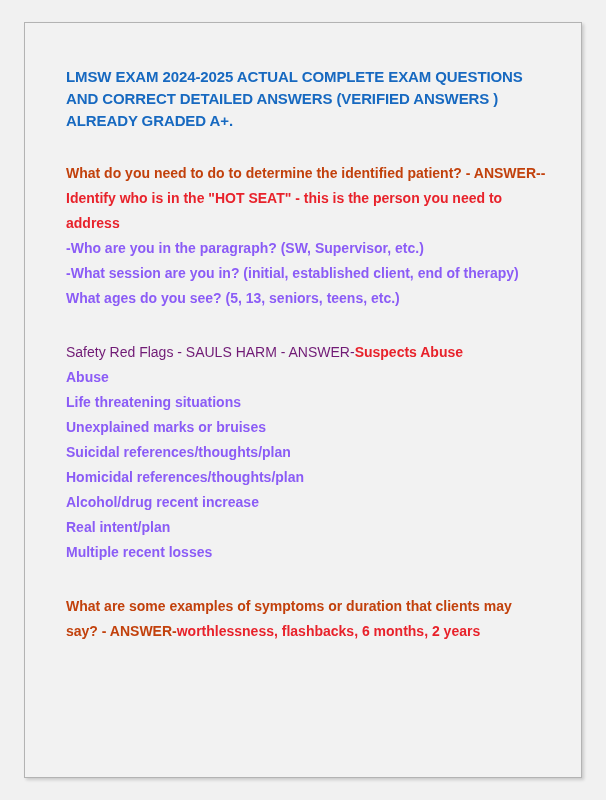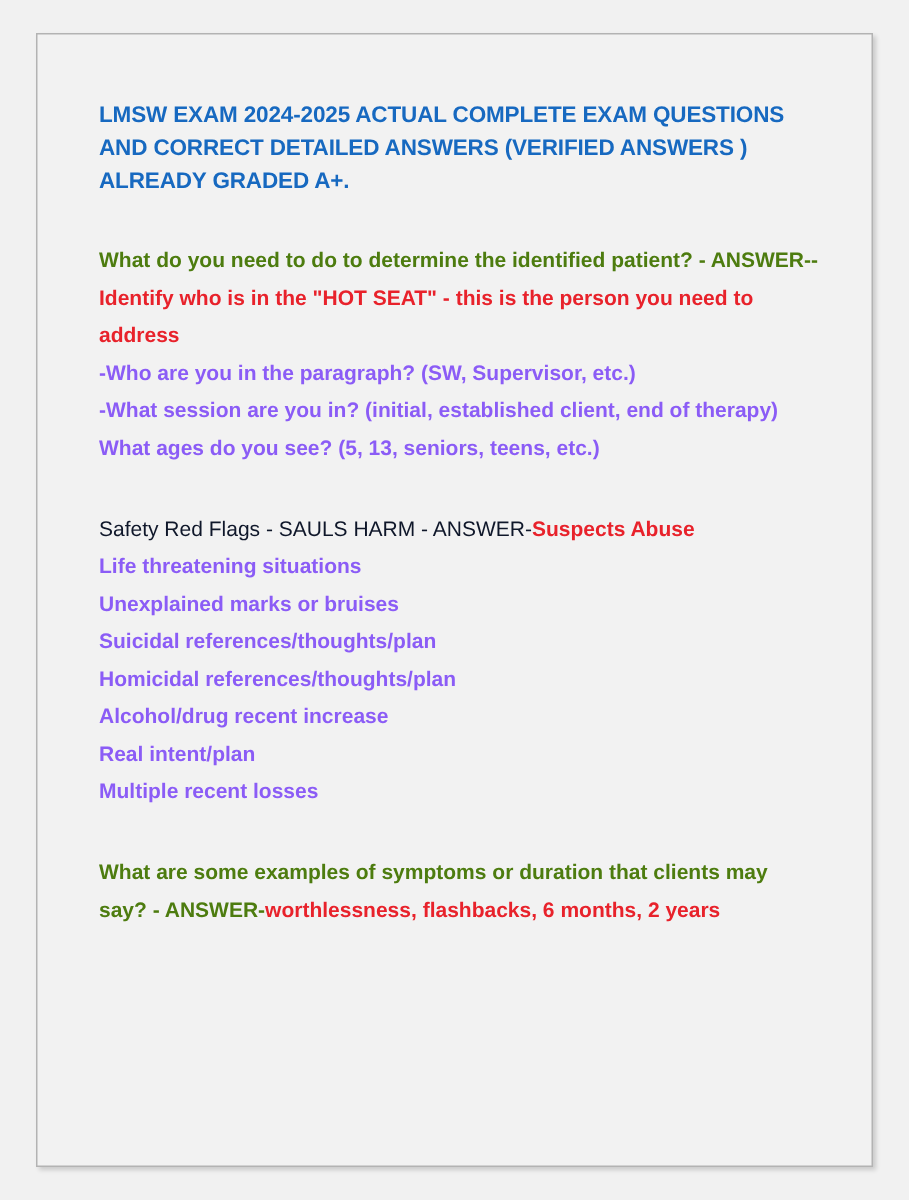--- a/index.html
+++ b/index.html
@@ -53,26 +53,26 @@
 
   .qa-block {
     margin-top: 29px;
     font-size: 14px;
     line-height: 25px;
     color: #1b1b1b;
   }
 
   .q-text {
     font-weight: bold;
-    color: #4d7c0f;
+    color: #c2410c;
   }
 
   .q-text-regular {
     font-weight: normal;
-    color: #0f172a;
+    color: #701a75;
   }
 
   .a-text {
     font-weight: bold;
     color: #e8222b;
   }
 
   .red-line {
     display: block;
     font-weight: bold;
@@ -94,20 +94,21 @@
 
       <div class="qa-block">
         <span class="q-text flow">What do you need to do to determine the identified patient? - ANSWER--</span><span class="a-text flow">Identify who is in the "HOT SEAT" - this is the person you need to address</span>
         <span class="red-line">-Who are you in the paragraph? (SW, Supervisor, etc.)</span>
         <span class="red-line">-What session are you in? (initial, established client, end of therapy)</span>
         <span class="red-line">What ages do you see? (5, 13, seniors, teens, etc.)</span>
       </div>
 
       <div class="qa-block">
         <span class="q-text-regular flow">Safety Red Flags - SAULS HARM - ANSWER-</span><span class="a-text flow">Suspects Abuse</span>
+        <span class="red-line">Abuse</span>
         <span class="red-line">Life threatening situations</span>
         <span class="red-line">Unexplained marks or bruises</span>
         <span class="red-line">Suicidal references/thoughts/plan</span>
         <span class="red-line">Homicidal references/thoughts/plan</span>
         <span class="red-line">Alcohol/drug recent increase</span>
         <span class="red-line">Real intent/plan</span>
         <span class="red-line">Multiple recent losses</span>
       </div>
 
 

